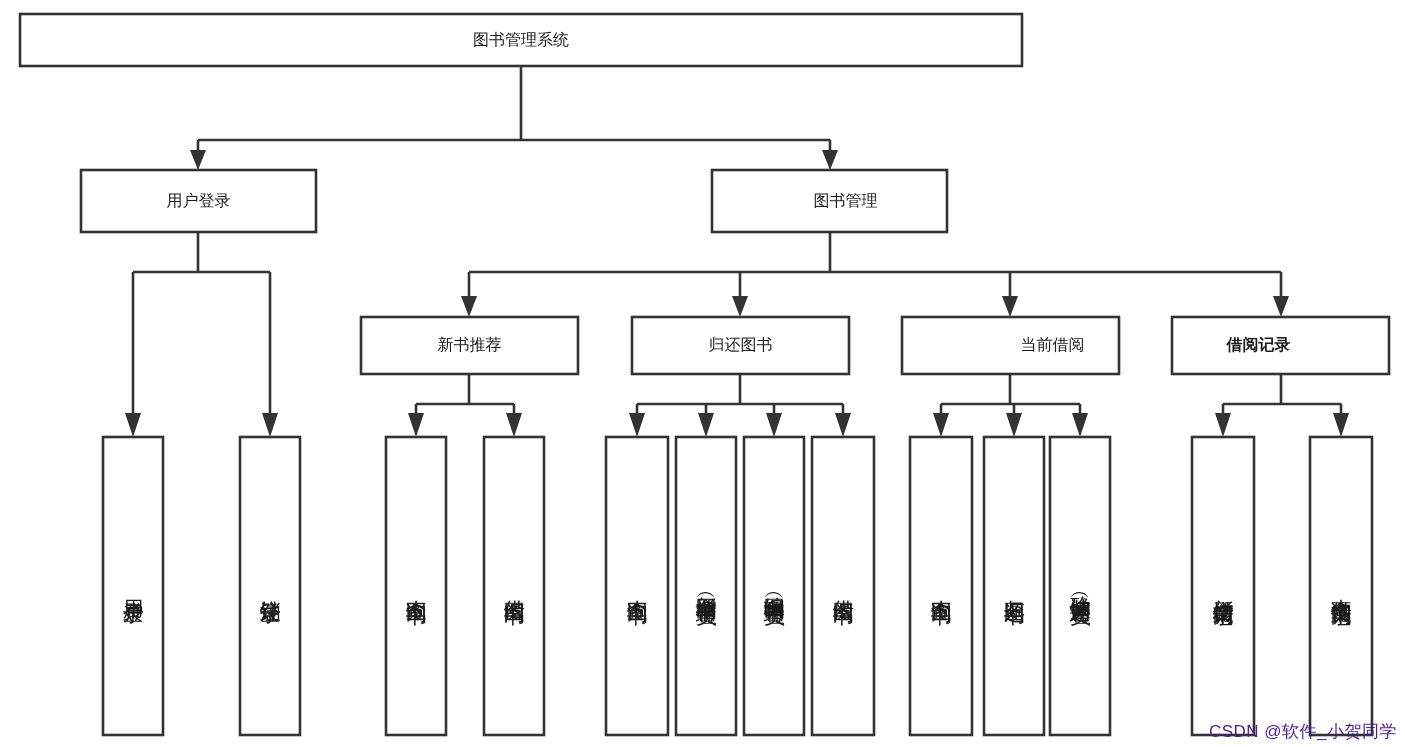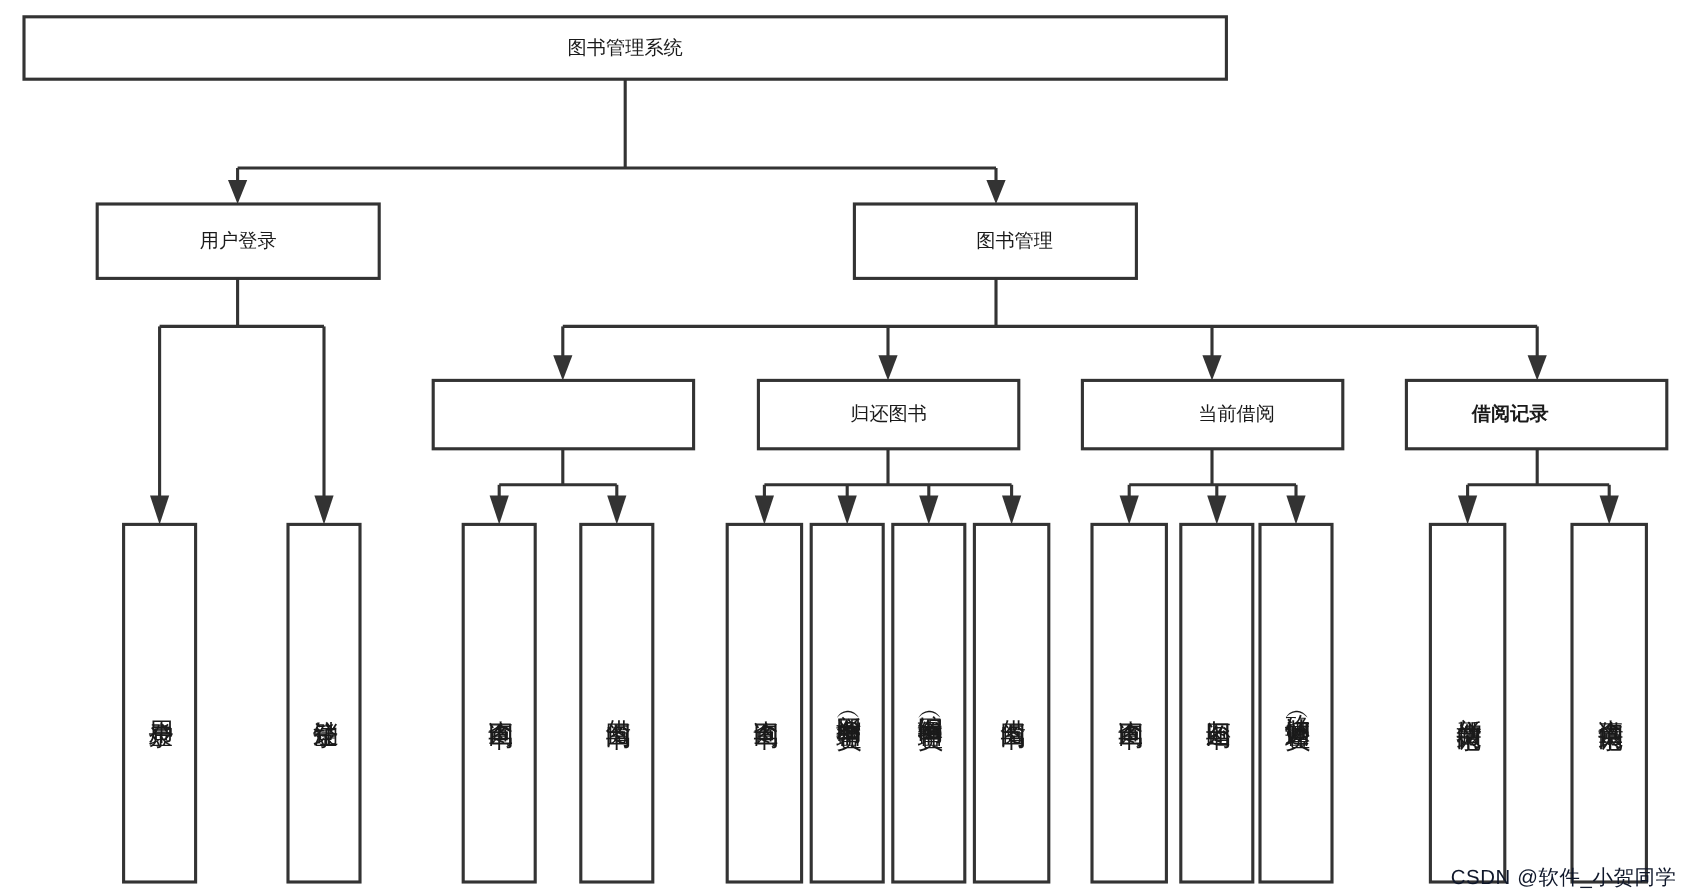--- a/index.html
+++ b/index.html
@@ -61,21 +61,21 @@
     display: flex;
     align-items: center;
     justify-content: center;
     pointer-events: auto;
   }
   .watermark {
     position: absolute;
     right: 8px;
     bottom: 4px;
     font-size: 17px;
-    color: #0f172a;
+    color: #4c1d95;
     font-family: "Liberation Sans", "DejaVu Sans", sans-serif;
     white-space: nowrap;
     letter-spacing: 0.5px;
     text-align: right;
   }
   .node-html-box {
     position: absolute;
     display: flex;
     align-items: center;
     justify-content: center;
@@ -184,24 +184,27 @@
     <span>图书管理系统</span>
   </div>
 
   <div class="node-html-box" style="left:81px; top:170px; width:235px; height:62px;">
     <span>用户登录</span>
   </div>
   <div class="node-html-box" style="left:712px; top:170px; width:267px; height:62px;">
     <span>图书管理</span>
   </div>
 
+  <div class="node-html-box" style="left:361px; top:317px; width:217px; height:57px;">
+    <span>新书推荐</span>
+  </div>
   <div class="node-html-box" style="left:632px; top:317px; width:217px; height:57px;">
     <span>归还图书</span>
   </div>
-  <div class="node-html-box" style="left:916px; top:317px; width:229px; height:57px;">
+  <div class="node-html-box" style="left:938px; top:317px; width:229px; height:57px;">
     <span>当前借阅</span>
   </div>
   <div class="node-html-box" style="left:1172px; top:317px; width:173px; height:57px;font-weight:bold;">
     <span>借阅记录</span>
   </div>
 
   <div class="leaf-html-box" style="left:103px; top:437px; width:60px; height:298px;">
     <span class="leaf-text-v">用户登录</span>
   </div>
   <div class="leaf-html-box" style="left:240px; top:437px; width:60px; height:298px;">

